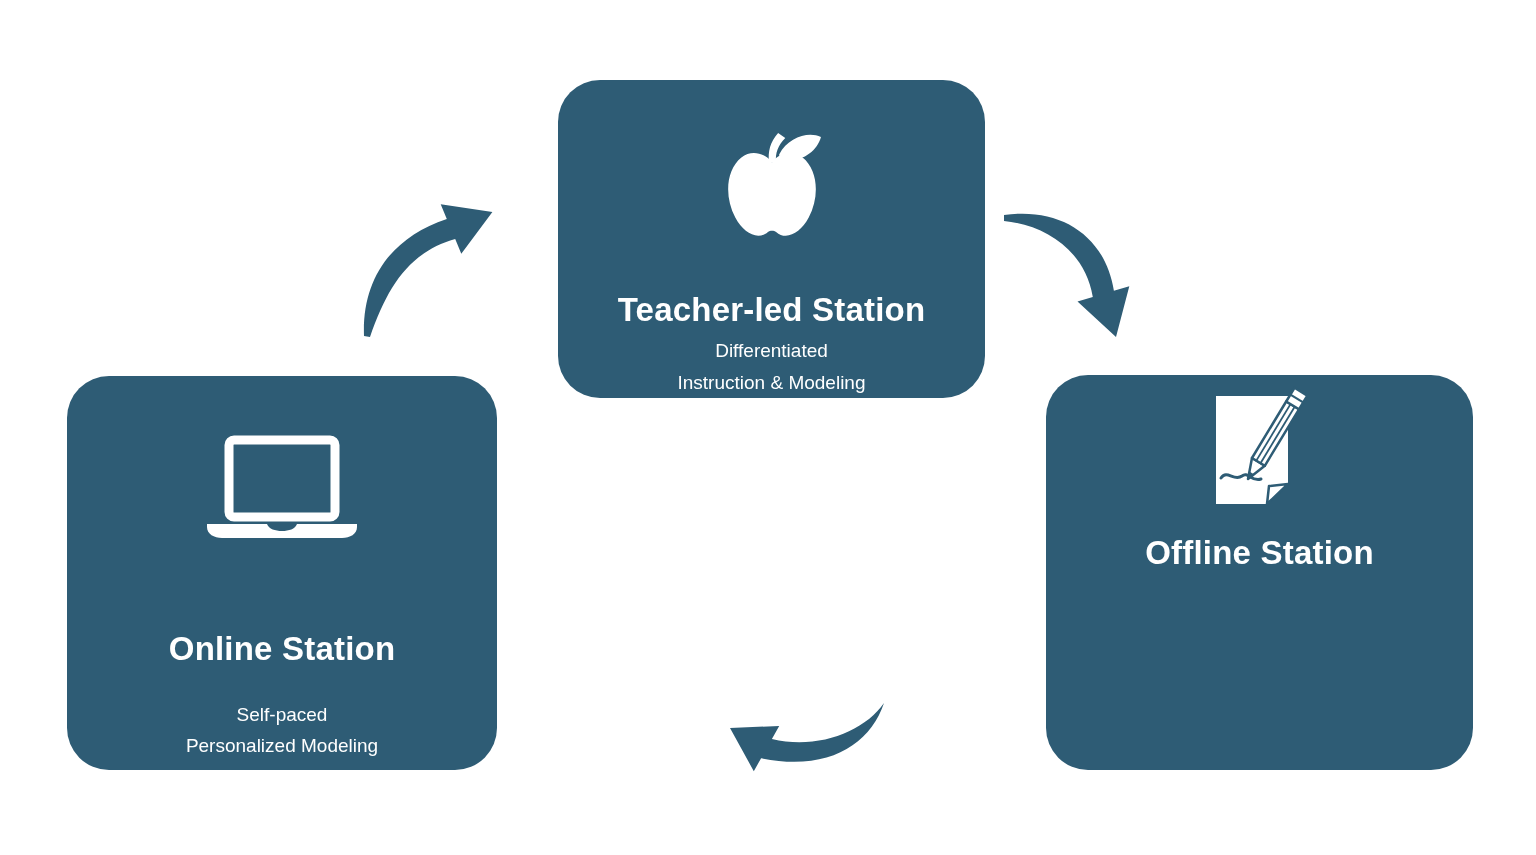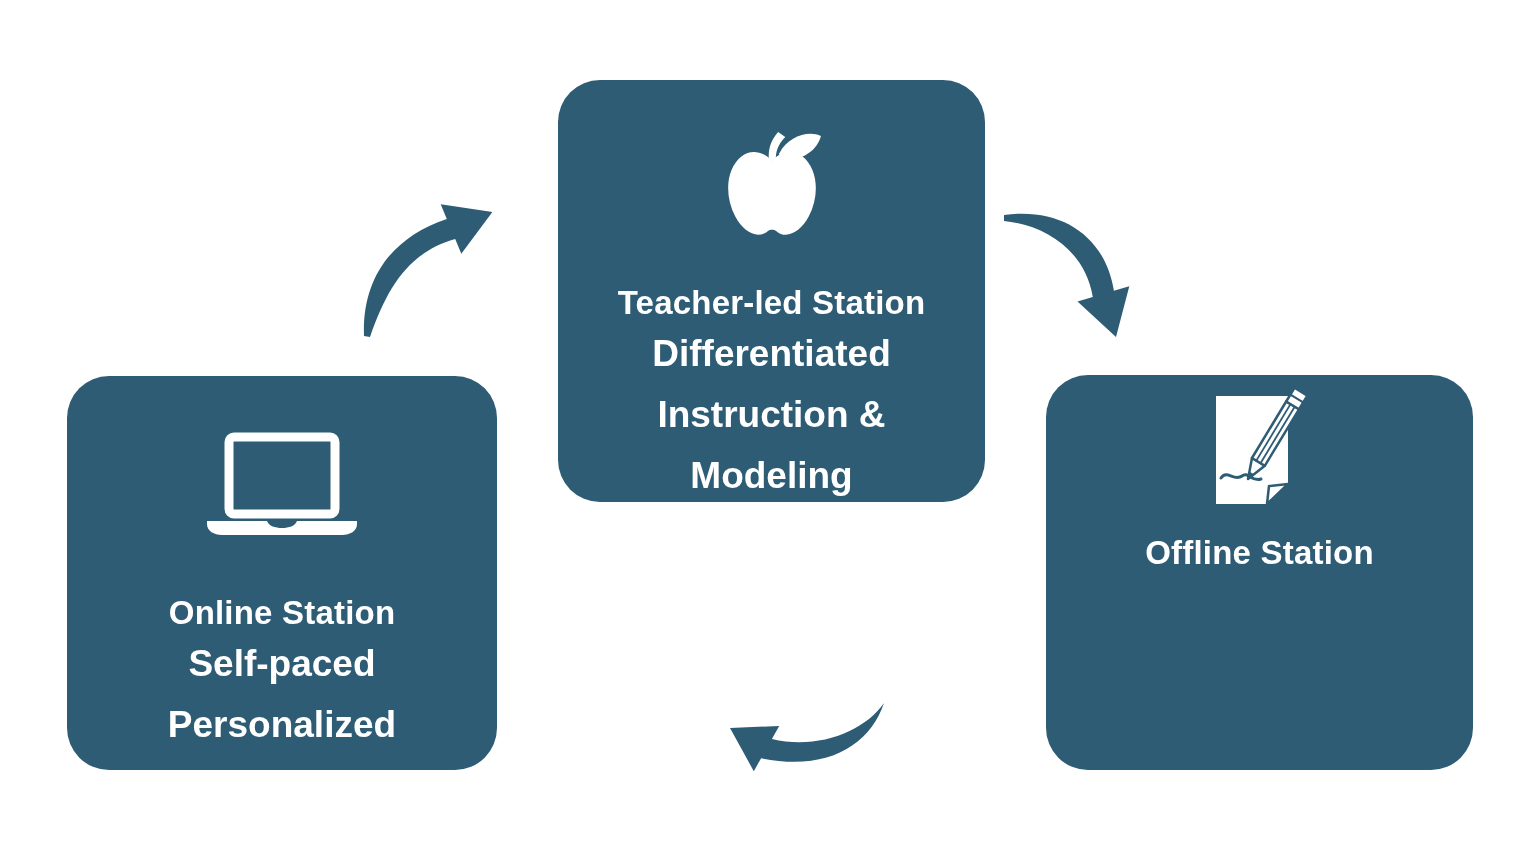--- a/index.html
+++ b/index.html
@@ -35,29 +35,29 @@
     align-items:center;
     justify-content:center;
   }
   .card h2{
     font-size: 33px;
     font-weight: 700;
     letter-spacing: .2px;
     line-height: 1.2;
   }
   .card .desc{
-    font-size: 37px;
-    font-weight: 700;
+    font-size: 19px;
+    font-weight: 400;
     line-height: 1.65;
     max-width: 362px;
   }
   
-  .card.teacher{ left:558px; top:80px;  width:427px; height:422px; padding-top:47px;justify-content:space-between; }
+  .card.teacher{ left:558px; top:80px;  width:427px; height:318px; padding-top:47px;justify-content:space-between; }
   .card.teacher .icon-wrap{ height:118px; margin-bottom:40px; }
-  .card.online { left:67px;  top:376px; width:430px; height:394px; padding-top:56px; }
+  .card.online { left:67px;  top:376px; width:430px; height:394px; padding-top:56px;gap:30px; }
   .card.online .icon-wrap{ height:112px; margin-bottom:55px; }
   .card.offline{ left:1046px;top:375px; width:427px; height:395px; }
   .card.offline .icon-wrap{ height:142px; margin-bottom:16px; }
 
   .arrow{ position:absolute; }
   .arrow path{ fill: var(--box); }
 
   svg{ display:block; }
 </style>
 </head>

